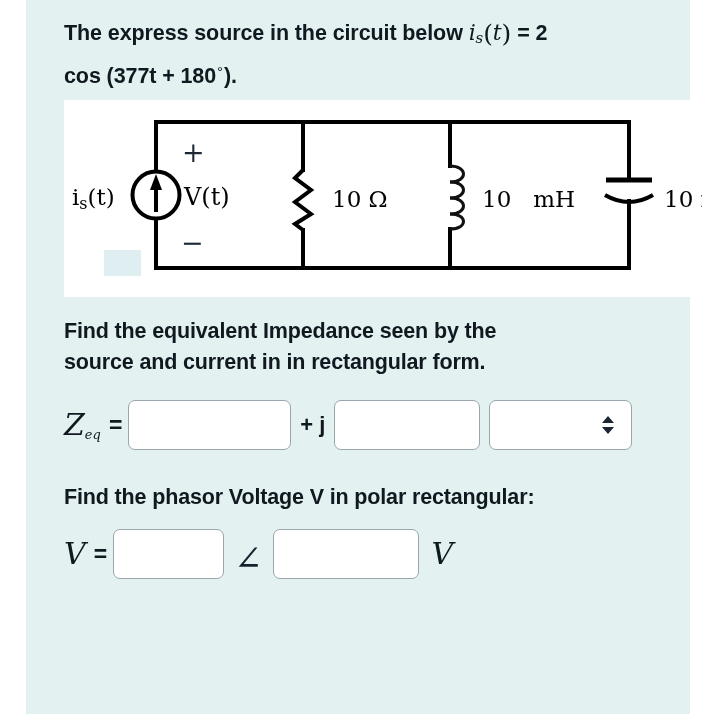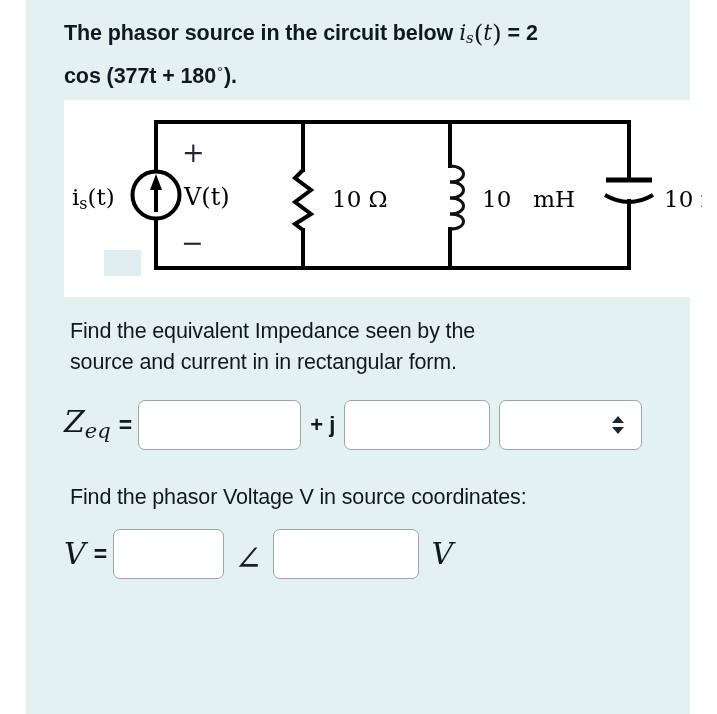--- a/index.html
+++ b/index.html
@@ -84,24 +84,24 @@
     left: 40px;
     top: 150px;
     width: 37px;
     height: 26px;
     background: #dfeef0;
   }
 
   
   .section-head {
     position: absolute;
-    left: 44px;
+    left: 38px;
     width: 630px;
     font-size: 21.5px;
-    font-weight: 400;
+    font-weight: 700;
     line-height: 31px;
     color: #101820;
     letter-spacing: -0.15px;
   }
   #head-impedance { top: 316px; }
   #head-voltage   { top: 482px; }
 
   
   .answer-row {
     position: absolute;
@@ -113,21 +113,21 @@
   #row-v   { top: 529px; }
 
   .mathlabel {
     font-family: "DejaVu Serif", "Liberation Serif", serif;
     font-style: italic;
     font-size: 30px;
     color: #101820;
     line-height: 1;
   }
   .mathlabel .sub {
-    font-size: 21px;
+    font-size: 13px;
     vertical-align: -0.3em;
   }
   .eqsign {
     font-family: "Liberation Sans", sans-serif;
     font-style: normal;
     font-weight: 700;
     font-size: 23px;
     color: #101820;
     margin: 0 6px 0 8px;
   }
@@ -207,21 +207,21 @@
   }
   .select-arrows svg { display: block; }
 </style>
 </head>
 <body>
 
 <div id="page">
   <div id="content-panel">
 
     <div class="prompt">
-      <span>The phasor source in the circuit below</span>
+      <span>The express source in the circuit below</span>
       <span class="mi">i</span><span class="mi-sub">s</span><span class="paren">(</span><span class="mi">t</span><span class="paren">)</span>
       <span>= 2</span><br>
       <span>cos (377t + 180</span><span class="deg">°</span><span>).</span>
     </div>
 
     <div id="circuit-panel">
       <div id="stray-box"></div>
       <svg id="circuit-svg" width="638" height="197" viewBox="0 0 638 197">
         <g fill="none" stroke="#000000" stroke-width="4" stroke-linecap="square">
 
@@ -293,21 +293,21 @@
         <span class="select-arrows">
           <svg width="14" height="20" viewBox="0 0 14 20">
             <polygon points="7,1 13,8 1,8" fill="#1d2733"></polygon>
             <polygon points="7,19 13,12 1,12" fill="#1d2733"></polygon>
           </svg>
         </span>
       </span>
     </div>
 
     <div class="section-head" id="head-voltage">
-      <span>Find the phasor Voltage V in source coordinates:</span>
+      <span>Find the phasor Voltage V in polar rectangular:</span>
     </div>
 
     <div class="answer-row" id="row-v">
       <span class="mathlabel">V</span>
       <span class="eqsign">=</span>
       <input class="answer-box" id="v-mag" type="text" placeholder="" style="">
       <span class="anglesym">∠</span>
       <input class="answer-box" id="v-angle" type="text" placeholder="" style="">
       <span class="unit-v">V</span>
     </div>

